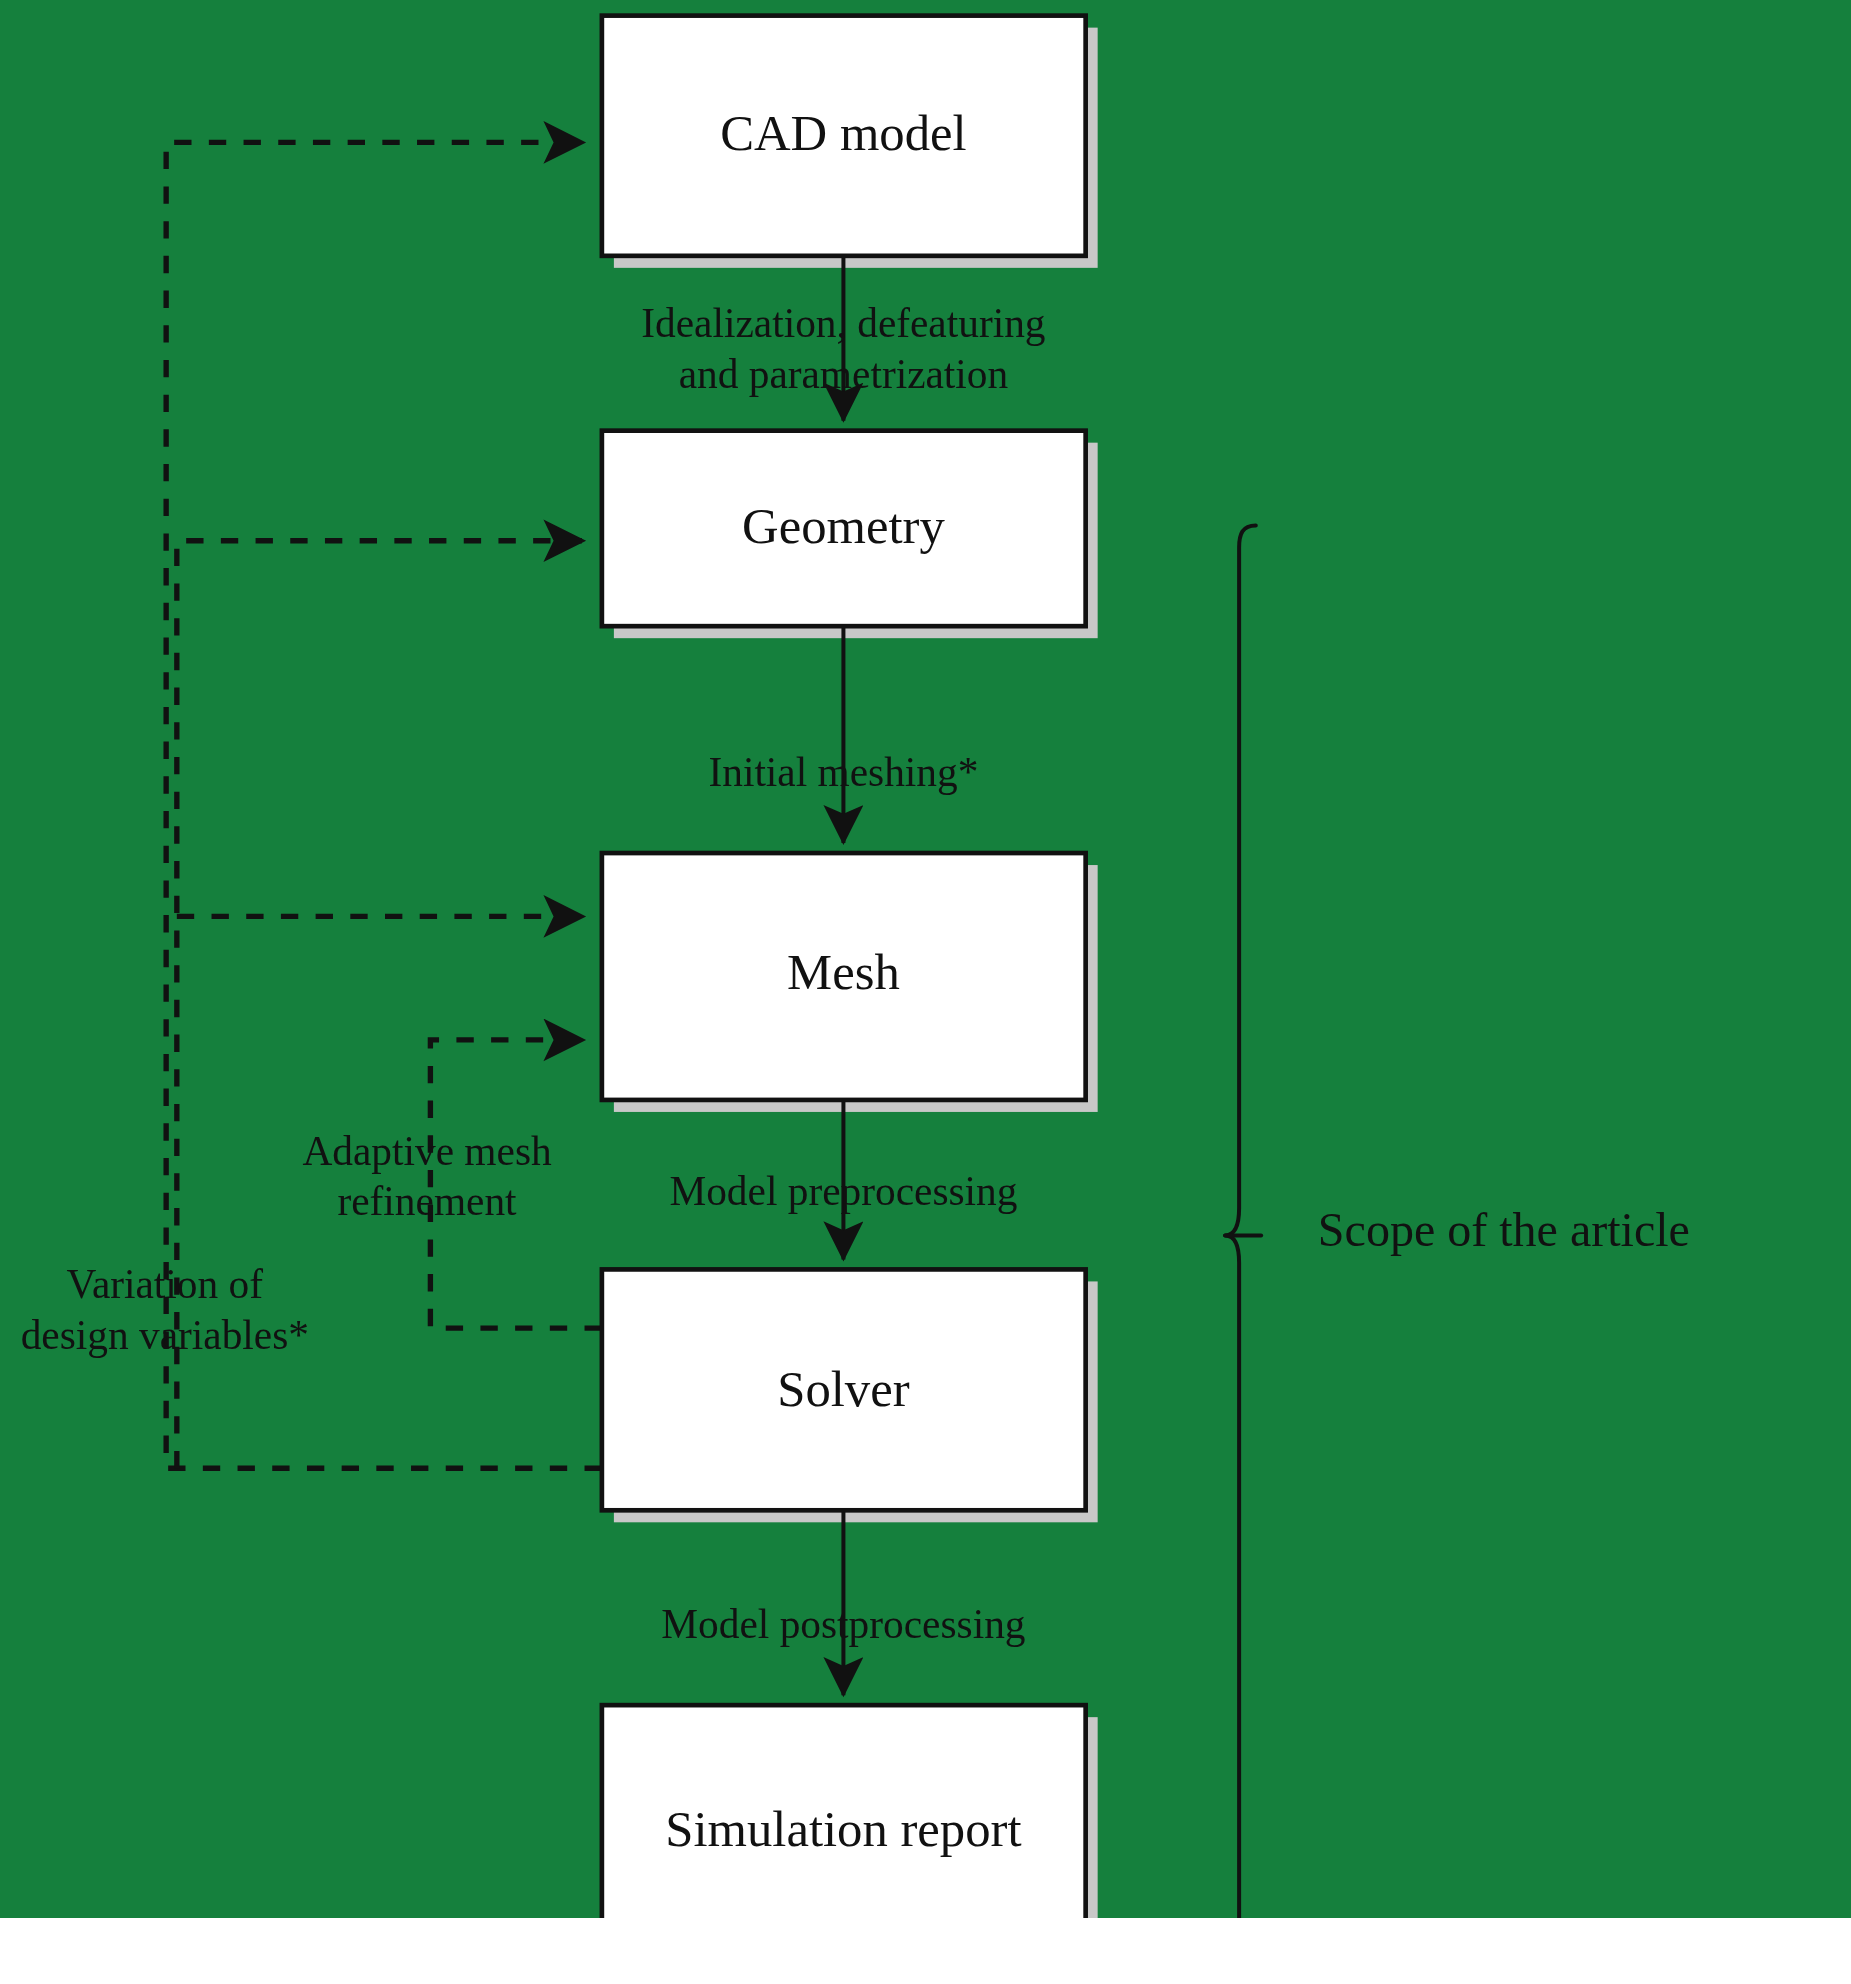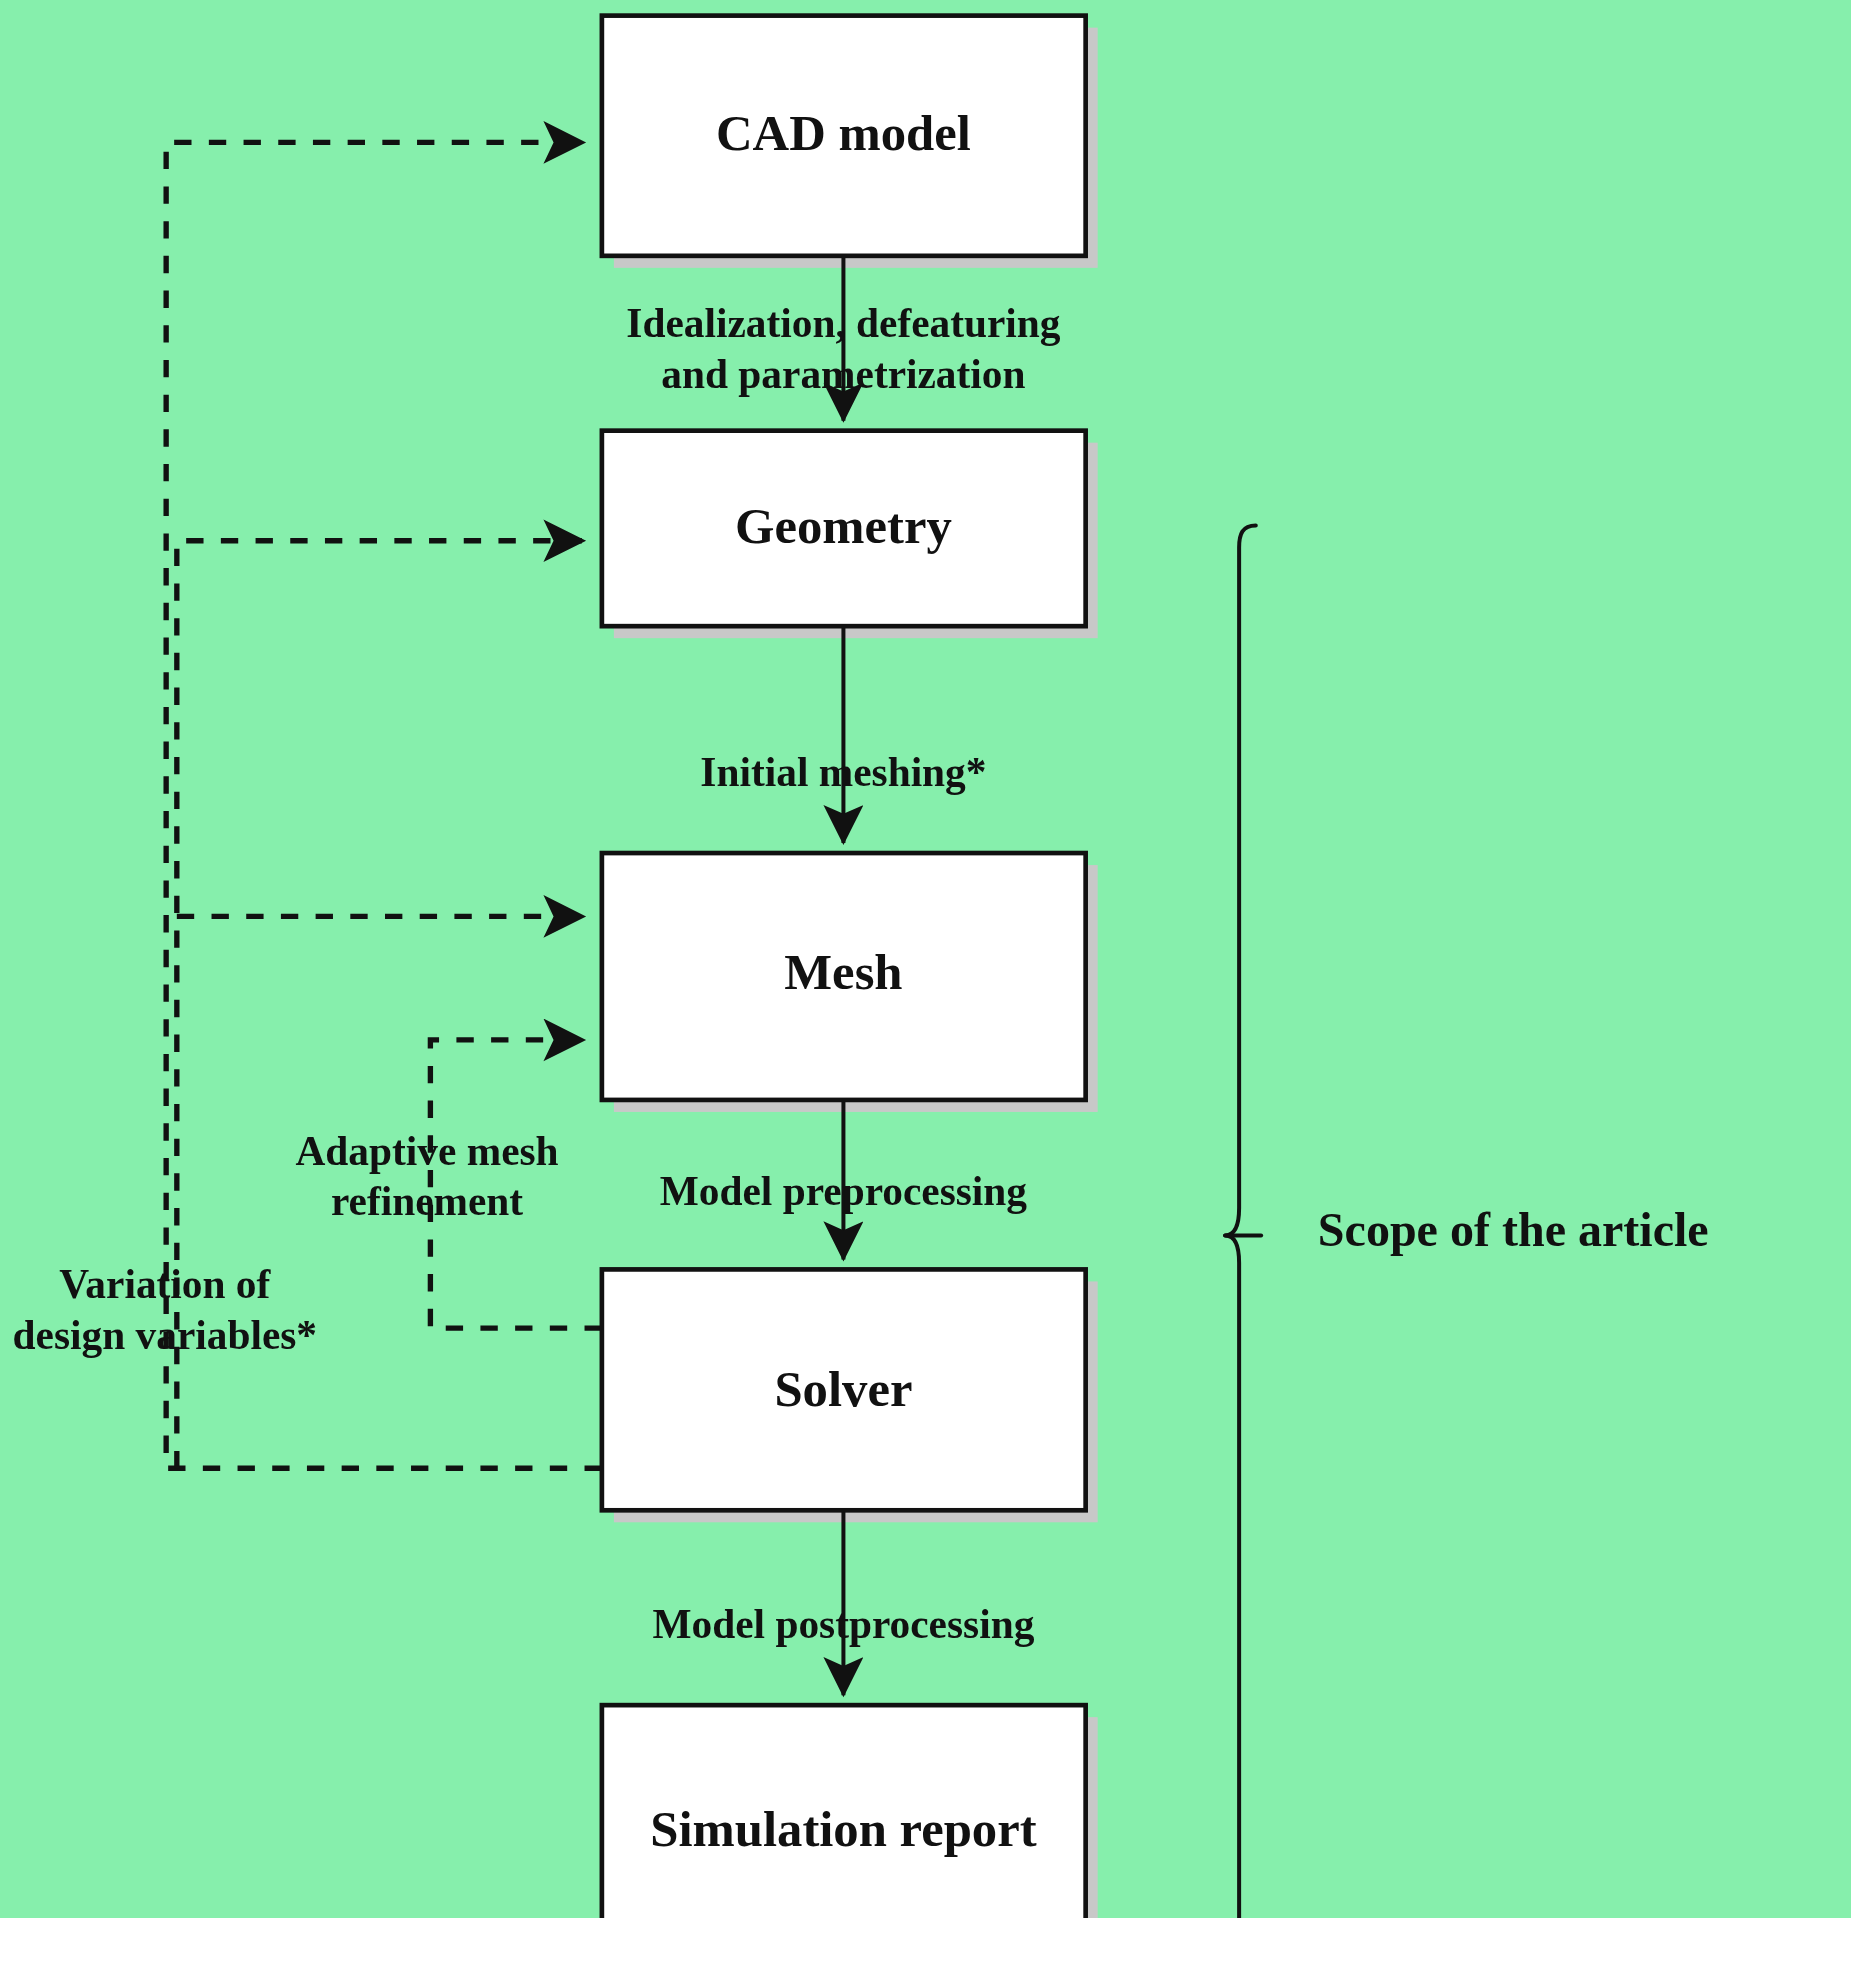--- a/index.html
+++ b/index.html
@@ -7,23 +7,22 @@
     padding: 0;
     background: #ffffff;
   }
   body {
     font-family: "Liberation Serif", "DejaVu Serif", serif;
   }
   #canvas {
     position: relative;
     width: 1851px;
     height: 1918px;
-    background: #86efac;
+    background: #15803d;
     overflow: hidden;
-    font-weight: bold;
   }
   svg.layer {
     position: absolute;
     top: 0;
     left: 0;
     width: 1851px;
     height: 1985px;
   }
   .node-text {
     font-family: "Liberation Serif", "DejaVu Serif", serif;

